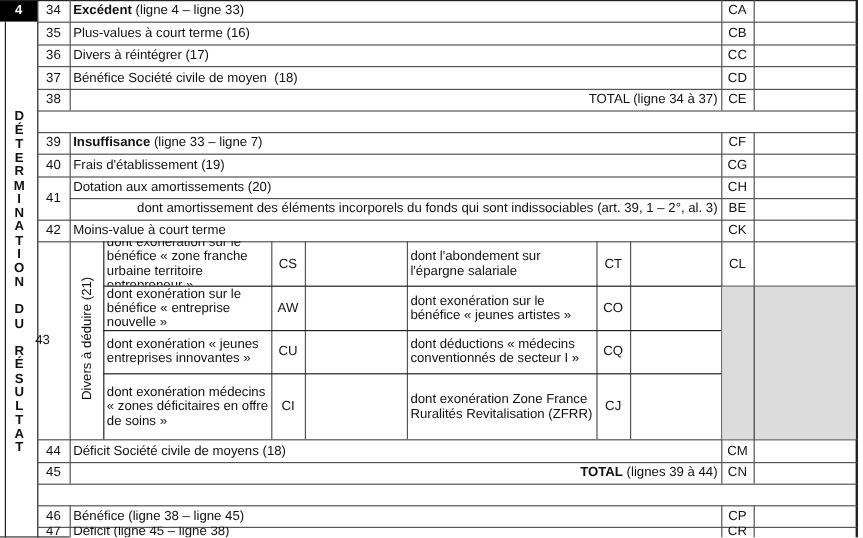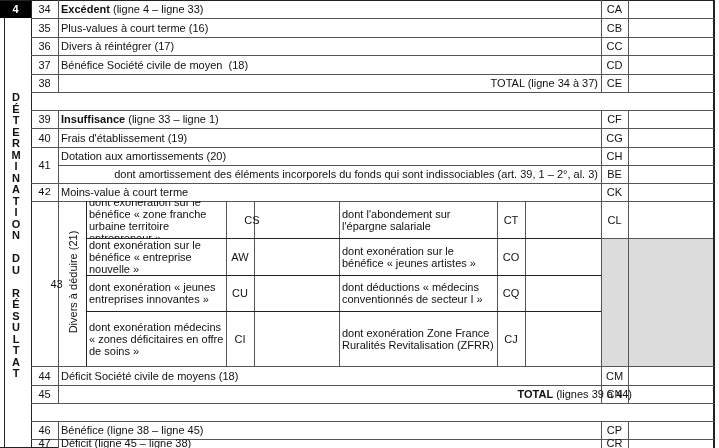--- a/index.html
+++ b/index.html
@@ -118,62 +118,62 @@
 <div class="cell amt" style="left:629px;top:56px;width:84px;height:18px;"></div>
 
 <div class="cell num" style="left:31px;top:74px;width:27px;height:18px;">38</div>
 <div class="cell right" style="left:58px;top:74px;width:543px;height:18px;">TOTAL (ligne 34 à 37)</div>
 <div class="cell code" style="left:601px;top:74px;width:27px;height:18px;">CE</div>
 <div class="cell amt" style="left:629px;top:75px;width:84px;height:17px;"></div>
 
 <div class="cell num" style="left:31px;top:110px;width:27px;height:18px;text-align:right;">39</div>
 <div class="cell txt" style="left:58px;top:110px;width:543px;height:18px;">
   <b>Insuffisance</b>
-    <span style="white-space:pre"> (ligne 33 – ligne 1)</span>
+    <span style="white-space:pre"> (ligne 33 – ligne 7)</span>
 </div>
 <div class="cell code" style="left:601px;top:110px;width:27px;height:18px;">CF</div>
 <div class="cell amt" style="left:629px;top:111px;width:84px;height:17px;"></div>
 
 <div class="cell num" style="left:31px;top:128px;width:27px;height:19px;">40</div>
 <div class="cell txt" style="left:58px;top:128px;width:543px;height:19px;text-align:right;">Frais d'établissement (19)</div>
 <div class="cell code" style="left:601px;top:128px;width:27px;height:19px;">CG</div>
 <div class="cell amt" style="left:629px;top:129px;width:84px;height:18px;"></div>
 
 <div class="cell num" style="left:31px;top:147px;width:27px;height:36px;">41</div>
 <div class="cell txt" style="left:58px;top:147px;width:543px;height:18px;">Dotation aux amortissements (20)</div>
 <div class="cell code" style="left:601px;top:147px;width:27px;height:18px;">CH</div>
 <div class="cell amt" style="left:629px;top:148px;width:84px;height:17px;"></div>
 <div class="cell right" style="left:58px;top:165px;width:543px;height:18px;">dont amortissement des éléments incorporels du fonds qui sont indissociables (art. 39, 1 – 2°, al. 3)</div>
 <div class="cell code" style="left:601px;top:165px;width:27px;height:18px;">BE</div>
 <div class="cell amt" style="left:629px;top:166px;width:84px;height:17px;"></div>
 
-<div class="cell num" style="left:31px;top:183px;width:27px;height:18px;font-family:Liberation Mono, monospace;">42</div>
+<div class="cell num" style="left:31px;top:183px;width:27px;height:18px;">42</div>
 <div class="cell txt" style="left:58px;top:183px;width:543px;height:18px;">Moins-value à court terme</div>
 <div class="cell code" style="left:601px;top:183px;width:27px;height:18px;">CK</div>
 <div class="cell amt" style="left:629px;top:184px;width:84px;height:17px;"></div>
 
-<div class="cell num" style="left:43px;top:201px;width:27px;height:165px;">43</div>
+<div class="cell num" style="left:22px;top:201px;width:27px;height:165px;">43</div>
 
 <div class="abs" style="left:58px;top:201px;width:28px;height:165px;">
   <div class="vert" style="left:-55px;top:75px;width:140px;text-align:center;">Divers à déduire (21)</div>
 </div>
 
 <div class="vl dark" style="left:86px;top:201px;height:165px;"></div>
 <div class="vl" style="left:226px;top:201px;height:165px;"></div>
 <div class="vl" style="left:254px;top:201px;height:165px;"></div>
 <div class="vl" style="left:339px;top:201px;height:165px;"></div>
 <div class="vl" style="left:497px;top:201px;height:165px;"></div>
 <div class="vl" style="left:525px;top:201px;height:165px;"></div>
 <div class="hl dark" style="left:86px;top:238px;width:515px;"></div>
 <div class="hl dark" style="left:86px;top:275px;width:515px;"></div>
 <div class="hl dark" style="left:86px;top:311px;width:515px;"></div>
 <div class="hl" style="left:601px;top:238px;width:112px;"></div>
 
 <div class="cell wrap" style="left:86px;top:201px;width:140px;height:37px;">dont exonération sur le bénéfice « zone franche urbaine territoire entrepreneur »</div>
-<div class="cell code" style="left:226px;top:201px;width:28px;height:37px;margin-left:12px;">CS</div>
+<div class="cell code" style="left:226px;top:201px;width:28px;height:37px;">CS</div>
 <div class="cell amt" style="left:255px;top:202px;width:84px;height:36px;"></div>
 
 <div class="cell wrap" style="left:86px;top:238px;width:140px;height:37px;">dont exonération sur le bénéfice « entreprise nouvelle »</div>
 <div class="cell code" style="left:226px;top:238px;width:28px;height:37px;">AW</div>
 <div class="cell amt" style="left:255px;top:239px;width:84px;height:36px;"></div>
 
 <div class="cell wrap" style="left:86px;top:275px;width:140px;height:36px;">dont exonération « jeunes entreprises innovantes »</div>
 <div class="cell code" style="left:226px;top:275px;width:28px;height:36px;">CU</div>
 <div class="cell amt" style="left:255px;top:276px;width:84px;height:35px;"></div>
 
@@ -203,21 +203,21 @@
 <div class="abs grey" style="left:602px;top:239px;width:26px;height:127px;"></div>
 <div class="abs grey" style="left:629px;top:239px;width:84px;height:127px;"></div>
 <div class="vl" style="left:628px;top:238px;height:128px;"></div>
 
 <div class="cell num" style="left:31px;top:366px;width:27px;height:19px;">44</div>
 <div class="cell txt" style="left:58px;top:366px;width:543px;height:19px;">Déficit Société civile de moyens (18)</div>
 <div class="cell code" style="left:601px;top:366px;width:27px;height:19px;">CM</div>
 <div class="cell amt" style="left:629px;top:367px;width:84px;height:18px;"></div>
 
 <div class="cell num" style="left:31px;top:385px;width:27px;height:18px;">45</div>
-<div class="cell right" style="left:58px;top:385px;width:543px;height:18px;margin-left:34px;">
+<div class="cell right" style="left:58px;top:385px;width:543px;height:18px;">
   <b>TOTAL</b>
     <span style="white-space:pre"> (lignes 39 à 44)</span>
 </div>
 <div class="cell code" style="left:601px;top:385px;width:27px;height:18px;">CN</div>
 <div class="cell amt" style="left:629px;top:386px;width:84px;height:17px;"></div>
 
 <div class="cell num" style="left:31px;top:421px;width:27px;height:18px;">46</div>
 <div class="cell txt" style="left:58px;top:421px;width:543px;height:18px;">Bénéfice (ligne 38 – ligne 45)</div>
 <div class="cell code" style="left:601px;top:421px;width:27px;height:18px;">CP</div>
 <div class="cell amt" style="left:629px;top:422px;width:84px;height:17px;"></div>

